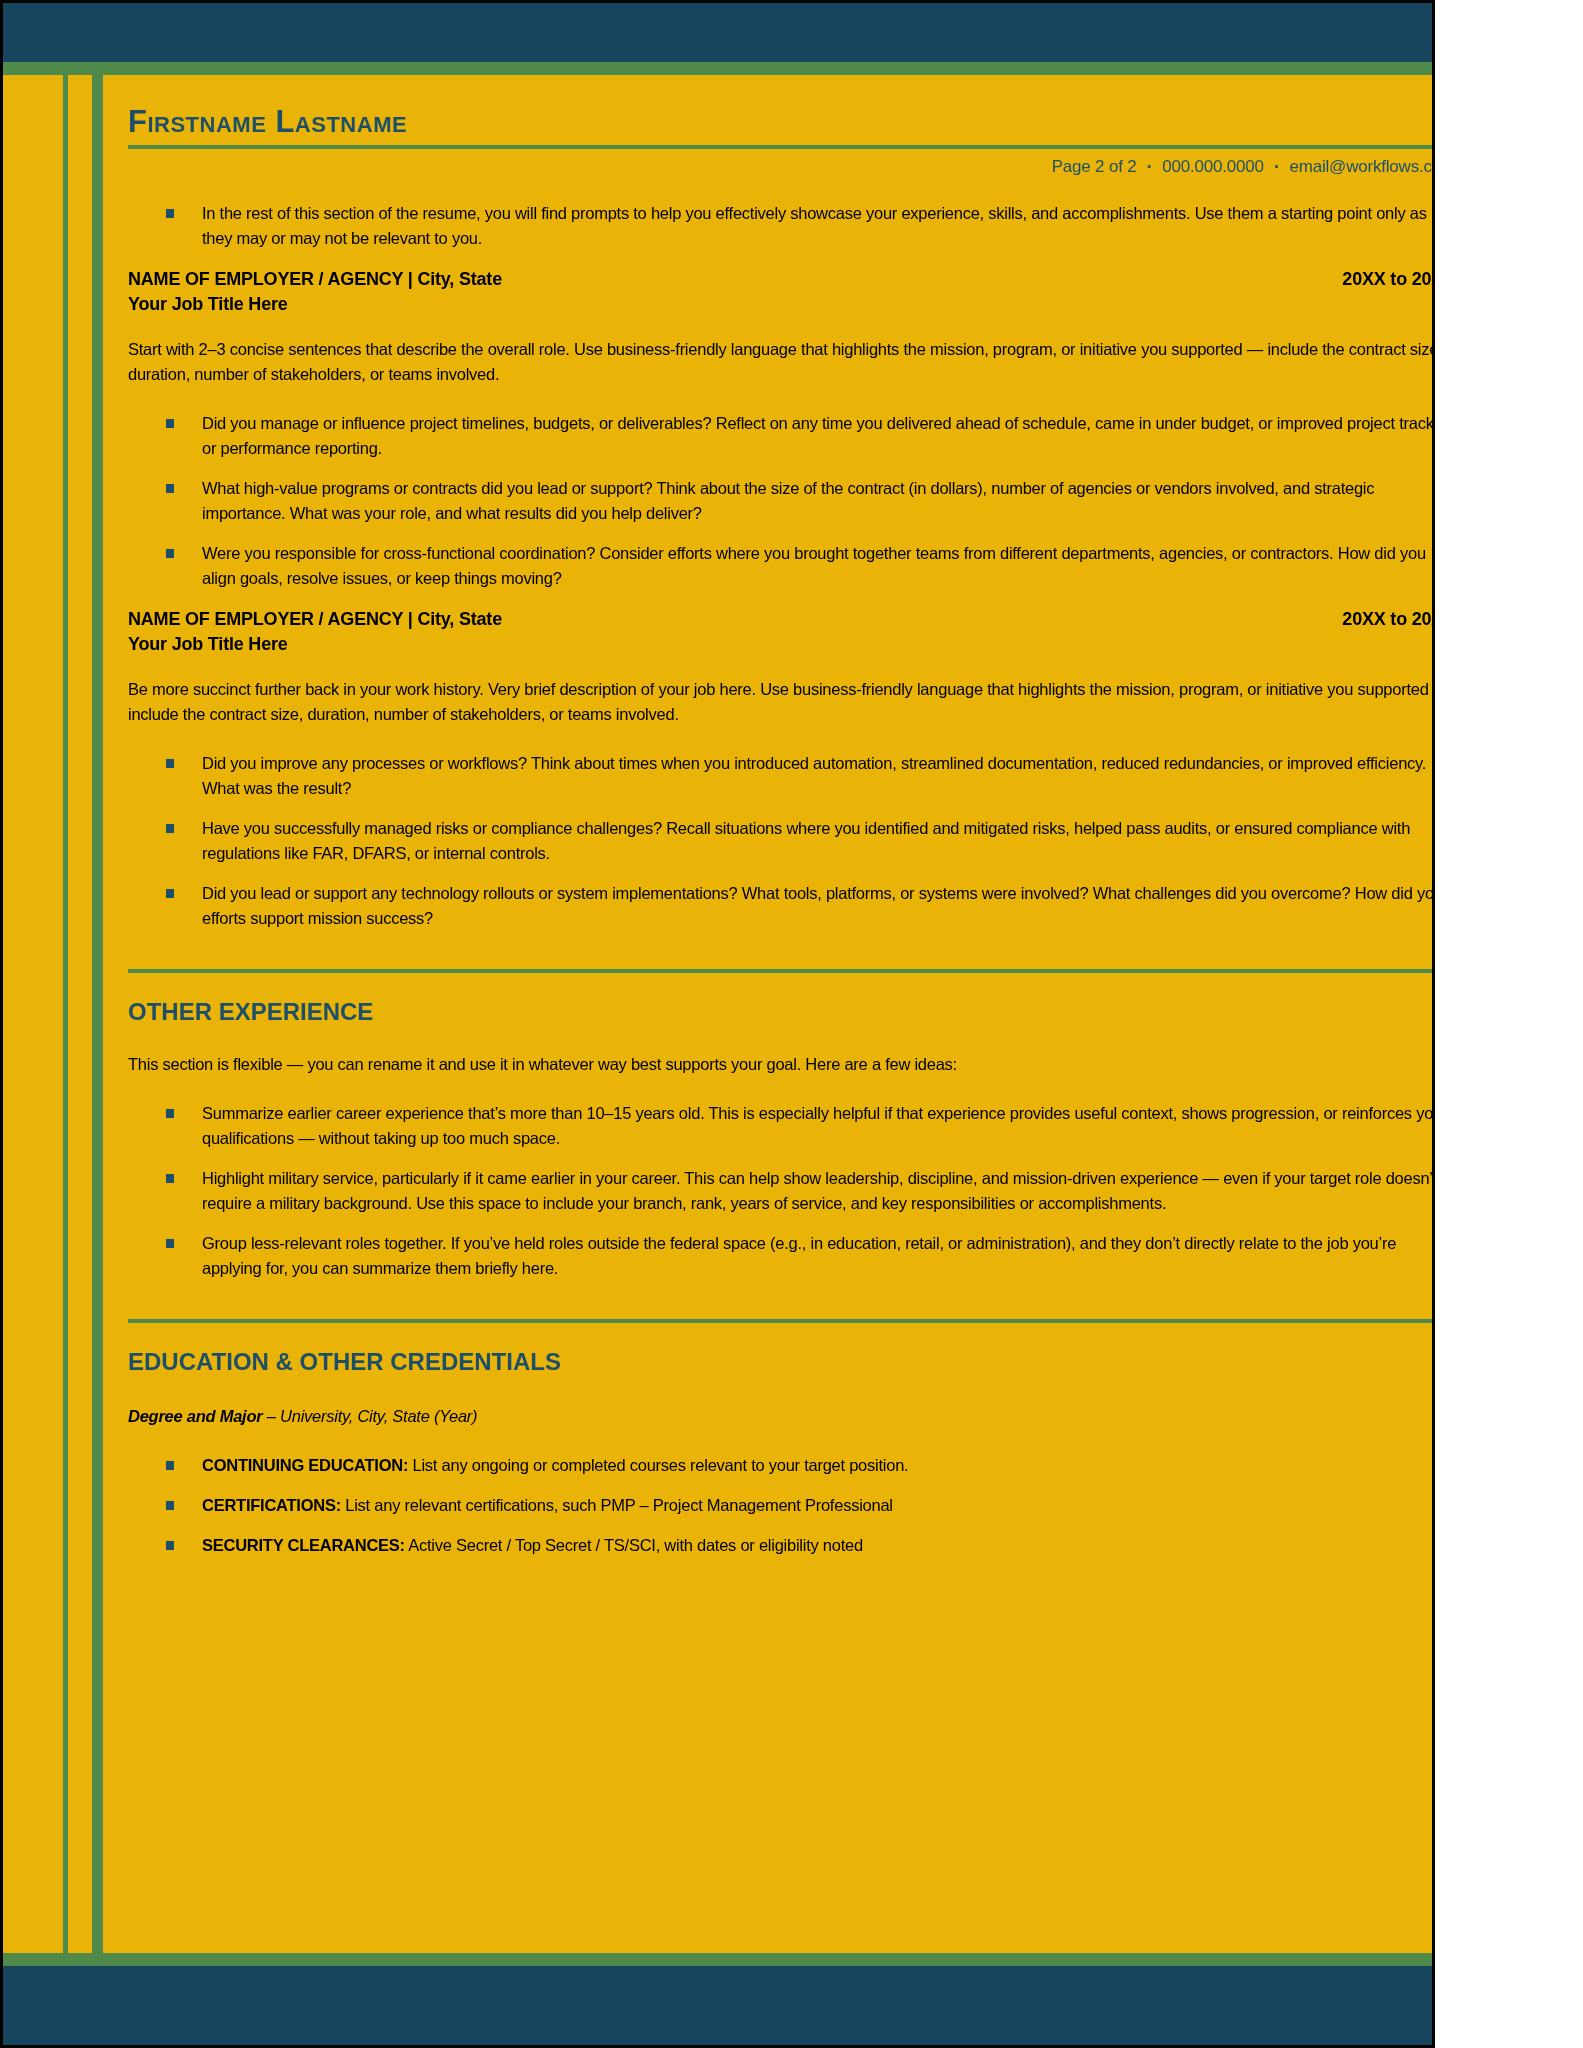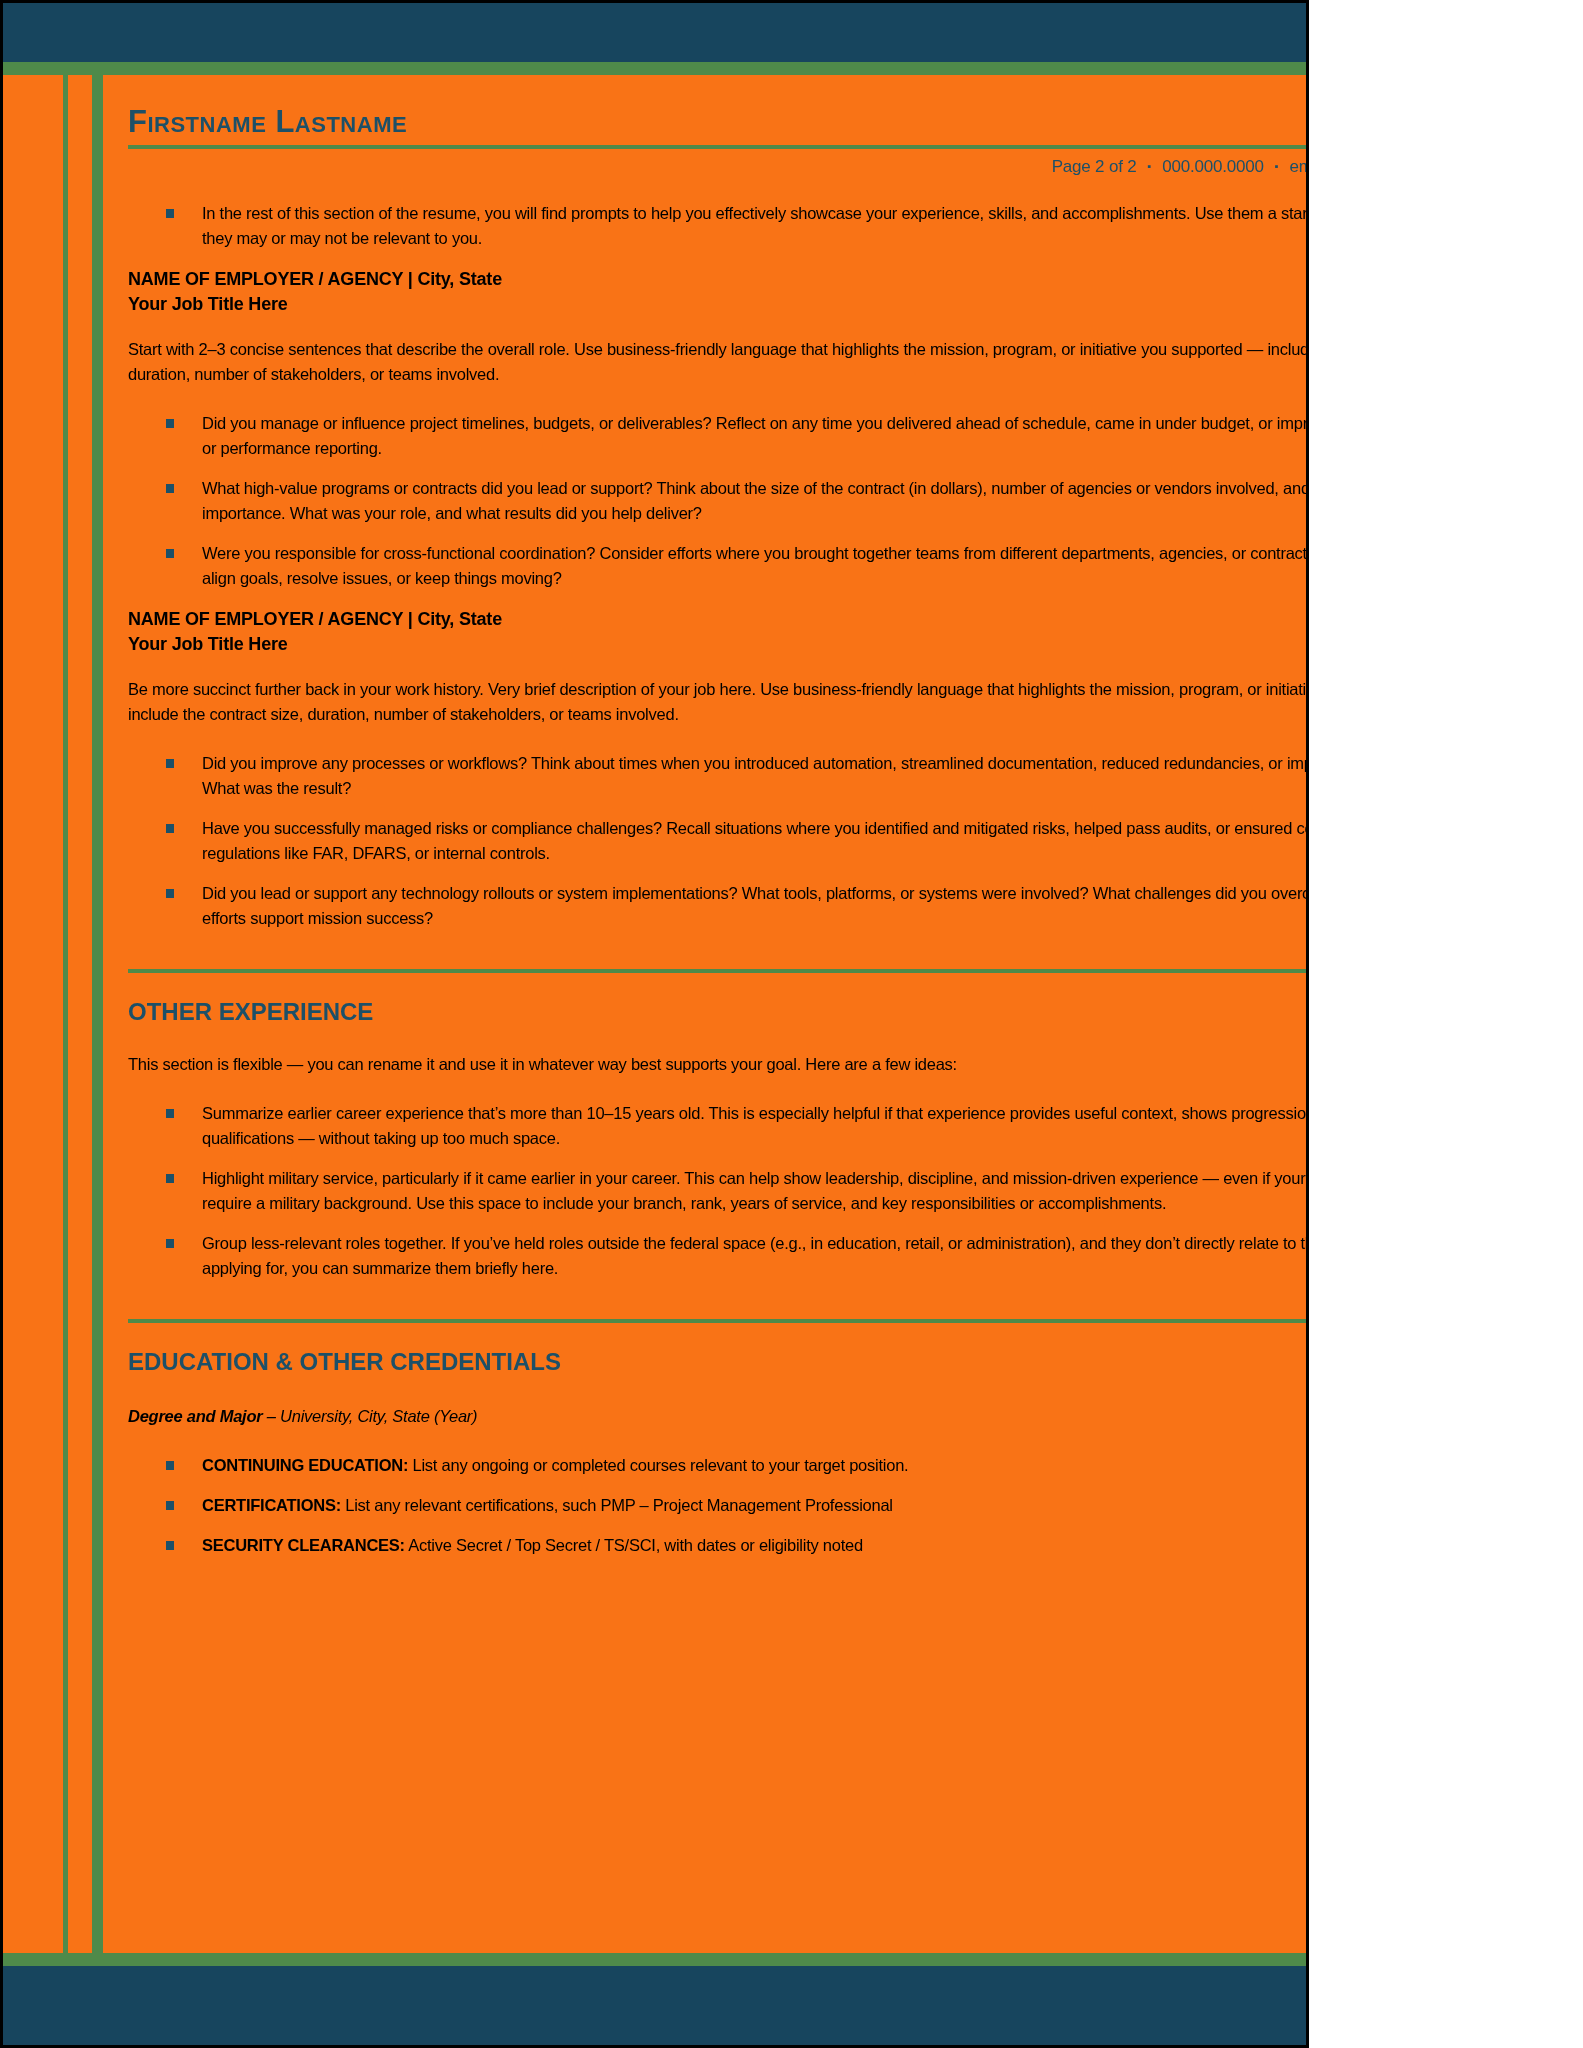--- a/index.html
+++ b/index.html
@@ -1,20 +1,20 @@
 <!DOCTYPE html>
 <html><head>
 <meta charset="utf-8">
 <style>
   html,body{margin:0;padding:0;background:#fff;}
   .page{
     position:relative;
-    width:1309px;height:2048px;
+    width:1435px;height:2048px;
     box-sizing:border-box;
-    background:#f97316;
+    background:#eab308;
     border:3px solid #000;
     overflow:hidden;
     font-family:"Liberation Sans", sans-serif;
     color:#000;
   }
   
   .band-top-navy{position:absolute;top:0;left:0;width:100%;height:59px;background:#17455E;}
   .band-top-green{position:absolute;top:59px;left:0;width:100%;height:13px;background:#4F8A4A;}
   .band-bottom-green{position:absolute;top:1950px;left:0;width:100%;height:13px;background:#4F8A4A;}
   .band-bottom-navy{position:absolute;top:1963px;left:0;width:100%;height:82px;background:#17455E;}

